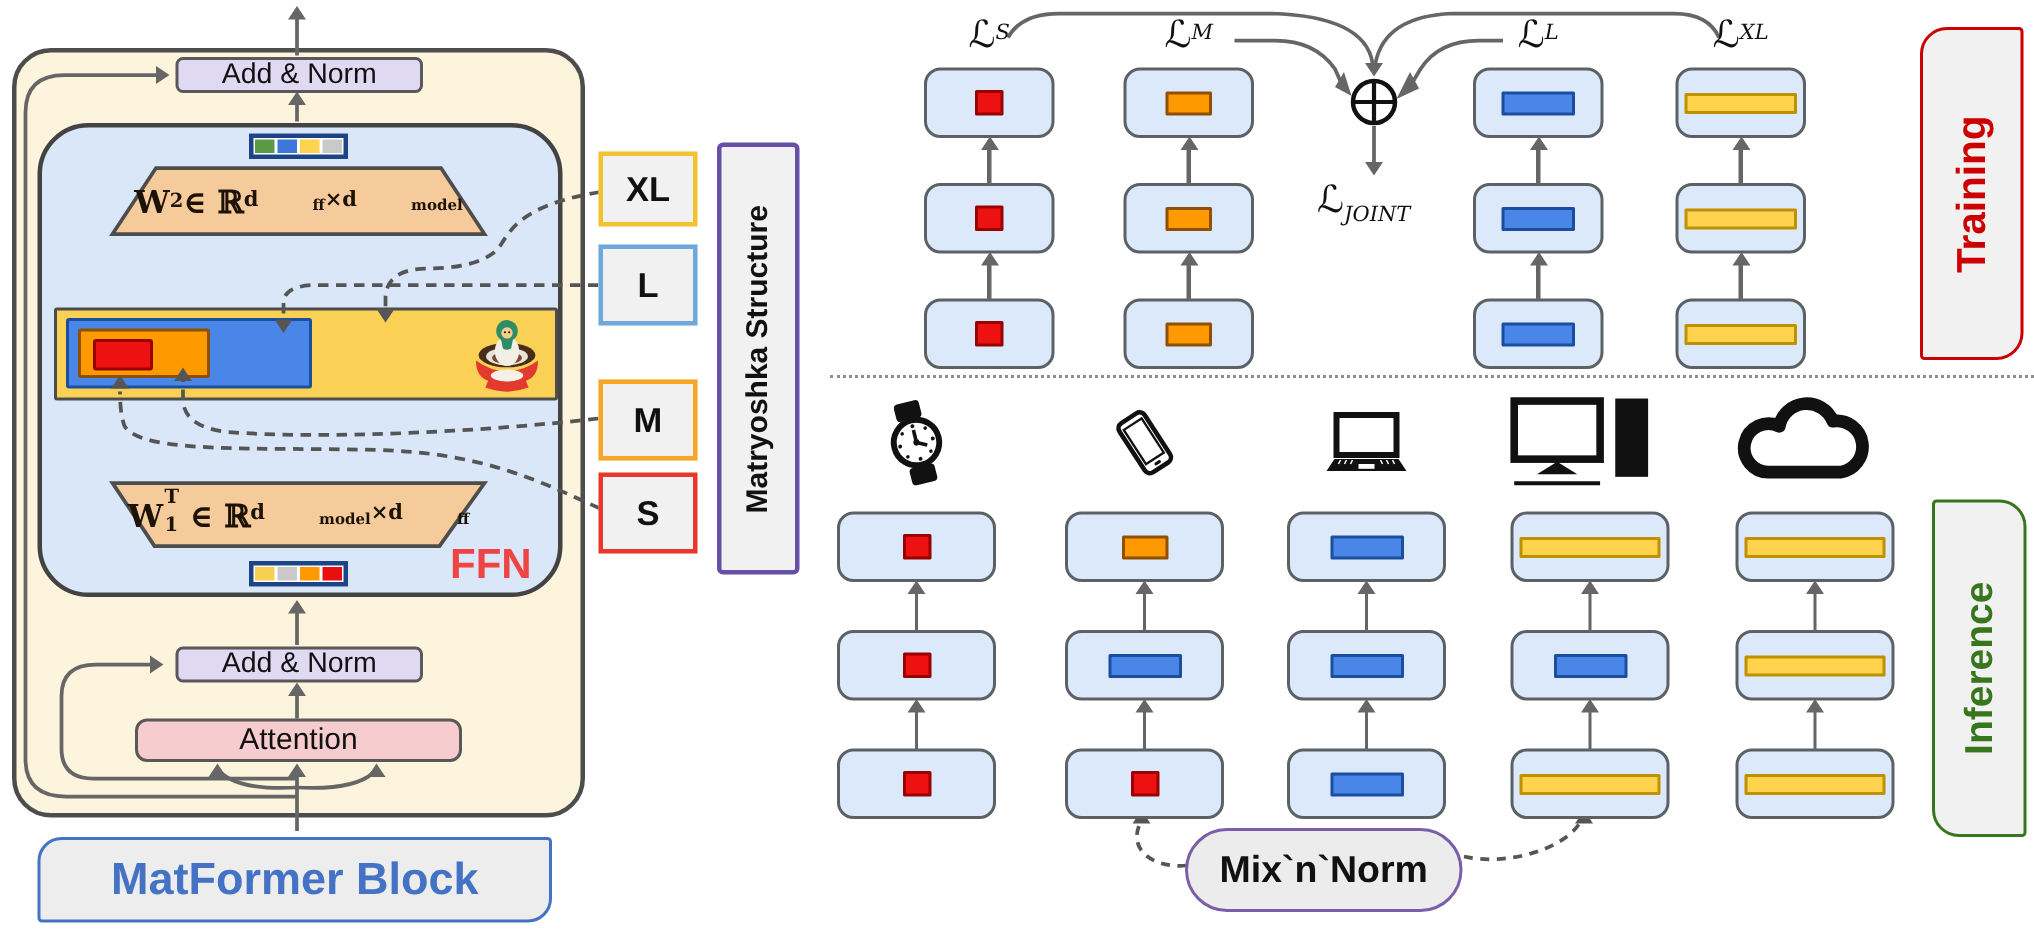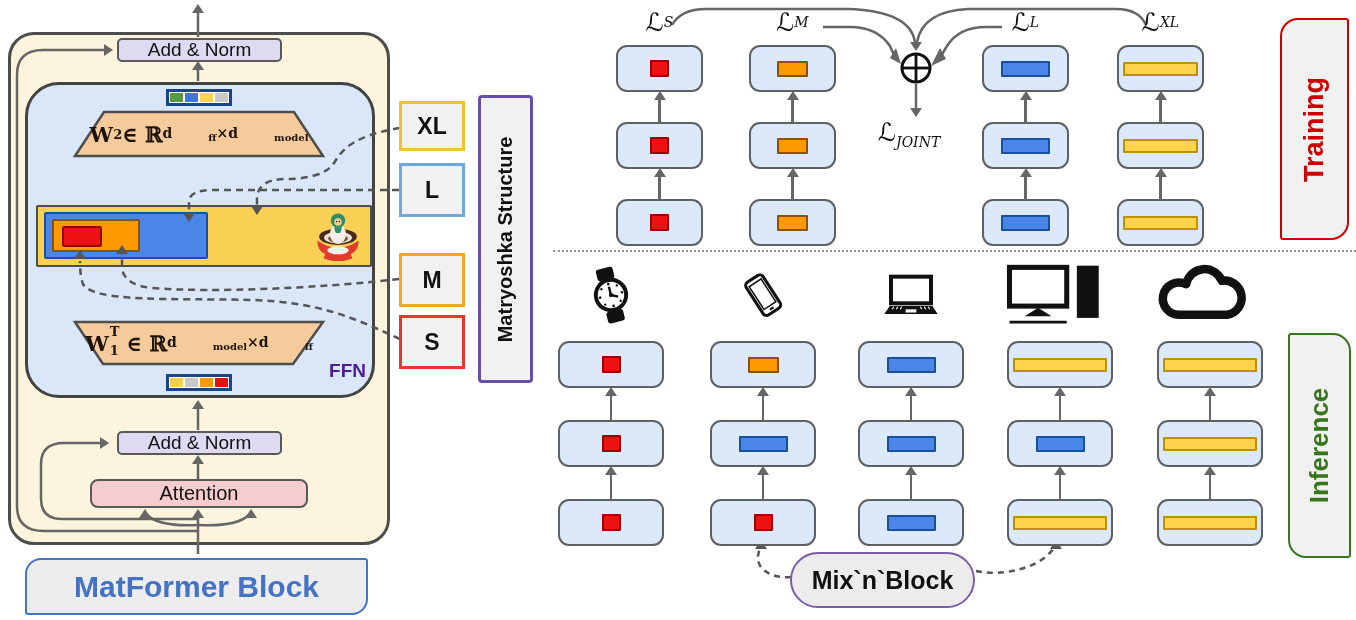--- a/index.html
+++ b/index.html
@@ -152,21 +152,21 @@
       <span style="background: rgb(201, 201, 201);"></span>
     </div>
 
   <div class="abs center formula" id="w2-formula" style="left:80px;top:118px;width:238px;height:32px;">W<sub>2</sub> ∈ ℝ<sup>d<sub>ff</sub>×d<sub>model</sub></sup></div>
 
   <div class="abs center formula" id="w1-formula" style="left:80px;top:327px;width:238px;height:32px;">W<span class="ss">
         <span class="t">T</span>
         <span class="b">1</span>
       </span> ∈ ℝ<sup>d<sub>model</sub>×d<sub>ff</sub></sup></div>
 
-  <div class="abs" style="left:300px;top:360px;width:66px;text-align:right;font-weight:bold;font-size:19px;color:#4c1d95;"><span>FFN</span></div>
+  <div class="abs" style="left:300px;top:360px;width:66px;font-weight:bold;font-size:28px;color:#ef4444;"><span>FFN</span></div>
 
   <div class="abs strip" id="strip-bottom" style="left:166px;top:374px;">
       <span style="background: rgb(247, 207, 79);"></span>
       <span style="background: rgb(201, 201, 201);"></span>
       <span style="background: rgb(255, 153, 0);"></span>
       <span style="background: rgb(233, 15, 15);"></span>
     </div>
 
   <div class="abs small-box center" style="left: 117px; top: 431px; width: 165px; height: 24px; background: rgb(223, 217, 242);">
       <span>Add &amp; Norm</span>
@@ -392,16 +392,16 @@
 
   <div class="abs vbox center" id="training-box" style="left:1280px;top:18px;width:69px;height:222px;border:2.5px solid #CC0000;border-radius:18px 3px 18px 3px;">
       <span class="vtext" id="training-text" style="font-size: 27px; color: rgb(204, 0, 0);">Training</span>
     </div>
 
   <div class="abs vbox center" id="inference-box" style="left:1288px;top:333px;width:63px;height:225px;border:2.5px solid #38761D;border-radius:3px 18px 3px 18px;">
       <span class="vtext" id="inference-text" style="font-size: 26px; color: rgb(56, 118, 29);">Inference</span>
     </div>
 
   <div class="abs center pill" style="left:790px;top:552px;width:185px;height:56px;">
-      <span>Mix`n`Block</span>
+      <span>Mix`n`Norm</span>
     </div>
 
 </div>
 
 </body></html>

